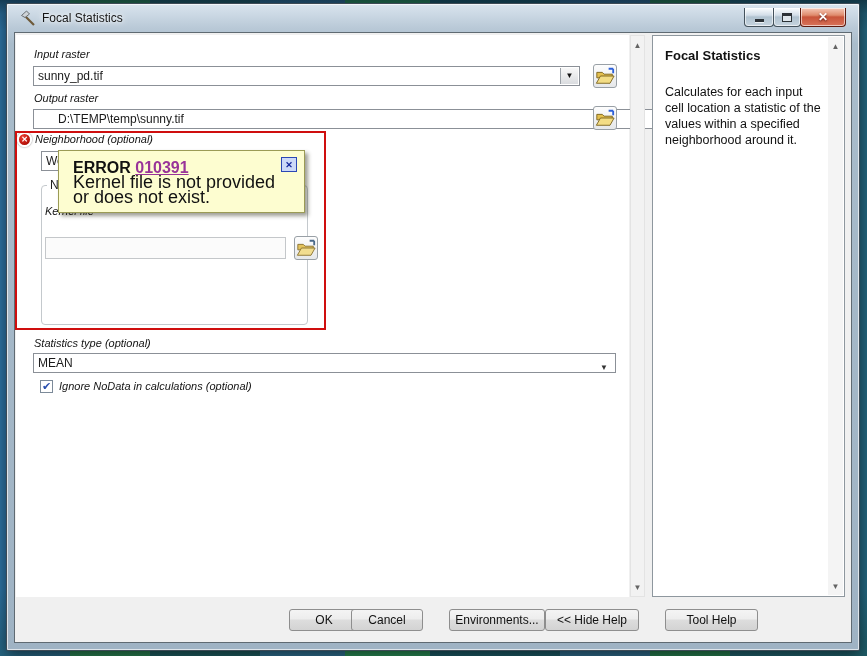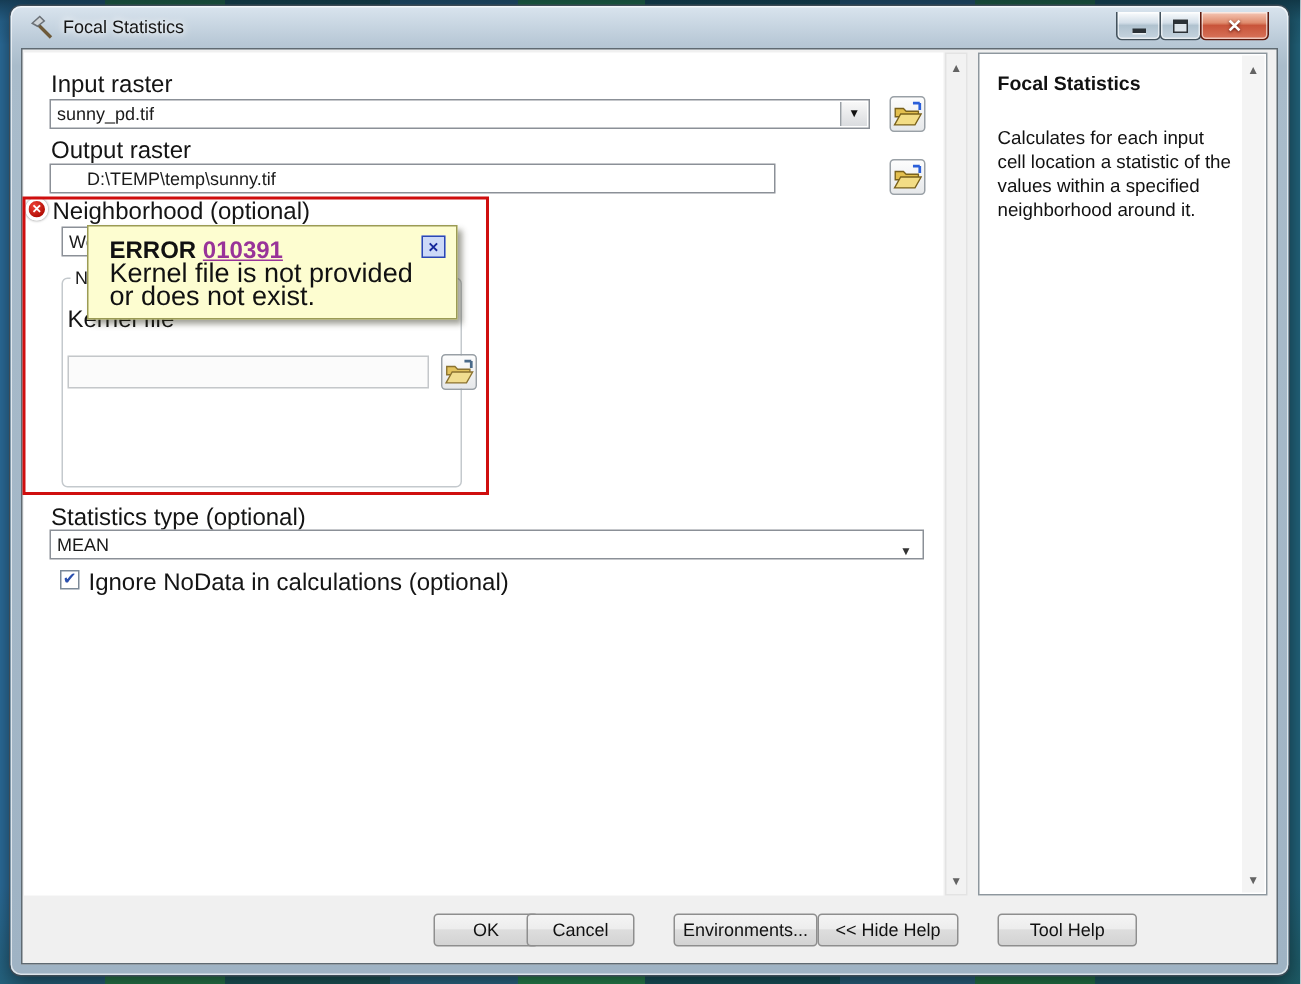--- a/index.html
+++ b/index.html
@@ -9,21 +9,21 @@
   #screen {
     position:relative; width:867px; height:656px; overflow:hidden;
     background:
       linear-gradient(180deg, rgba(8,28,38,.6) 0, rgba(8,28,38,.15) 14px, rgba(8,28,38,0) 30px, rgba(8,28,38,0) 590px, rgba(15,60,30,.25) 656px),
       repeating-linear-gradient(90deg, #2c6f9e 0 70px, #2f8f5c 70px 150px, #20606f 150px 260px, #3579ab 260px 345px, #2f9e62 345px 430px, #1d5d75 430px 560px, #3472a4 560px 650px, #2b8a58 650px 730px, #22647c 730px 867px);
   }
 
   
   .window {
     position:absolute; left:7px; top:4px; width:852px; height:646px;
-    border-radius:7px;
+    border-radius:1px;
     background:linear-gradient(180deg, #d9e4ee 0, #b9c9d7 24px, #a9bccb 40px, #9fb3c4 100%);
     box-shadow: 0 0 0 1px #3c4a55, 0 4px 14px rgba(0,0,0,.55), inset 0 0 0 1px rgba(255,255,255,.65);
   }
   .titlebar { position:absolute; left:0; top:0; width:100%; height:28px; }
   .title-icon { position:absolute; left:13px; top:6px; width:18px; height:18px; }
   .title-text {
     position:absolute; left:35px; top:7px; font-size:12px; color:#151515;
     text-shadow:0 0 4px #ffffff, 0 0 8px #ffffff;
   }
   .win-btns { position:absolute; top:4px; right:13px; display:flex; }
@@ -51,21 +51,21 @@
   }
   .panel-form { position:absolute; left:1px; top:2px; width:613px; height:562px; background:#ffffff; }
   .vscroll { position:absolute; width:15px; background:#f2f2f2; border:1px solid #e3e3e3; }
   .vscroll .arr { position:absolute; left:0; width:100%; height:16px; display:flex; align-items:center; justify-content:center; font-size:8px; color:#636363; }
   .vscroll .arr.up { top:1px; } .vscroll .arr.down { bottom:1px; }
   .scroll-form { left:615px; top:2px; height:562px; }
   .panel-help { position:absolute; left:637px; top:2px; width:193px; height:562px; background:#ffffff; border:1px solid #8e979e; }
   .scroll-help { right:1px; top:1px; height:558px; border:none; background:#f4f4f4; }
 
   
-  .lbl { position:absolute; font-size:16px; color:#141414; white-space:nowrap; }
+  .lbl { position:absolute; font-size:11px; color:#141414; white-space:nowrap;font-style:italic; }
   .field {
     position:absolute; background:#fff; border:1px solid #8b9097;
     font-size:12px; line-height:18px; padding-left:4px; white-space:nowrap; overflow:hidden;
   }
   .combo-btn {
     position:absolute; right:1px; top:1px; bottom:1px; width:18px;
     background:linear-gradient(180deg,#f8f8f8,#dadcdf); border-left:1px solid #9aa0a6;
     display:flex; align-items:center; justify-content:center; font-size:8px; color:#111;
   }
   .flat-arrow { position:absolute; right:7px; top:5px; font-size:8px; color:#333; }
@@ -161,21 +161,21 @@
         </div>
         <div class="browse-btn" style="left:577px; top:29px;">
           <svg width="20" height="20" viewBox="0 0 22 22">
             <path d="M15 3 h5 M20 3 v5" stroke="#2b5fd9" stroke-width="2" fill="none"></path>
             <path d="M2 7 l6 0 2 2 9 0 0 4 -17 0 z" fill="#e3bf4e" stroke="#7a621c" stroke-width="1"></path>
             <path d="M1.5 19 l4.5 -8 h15 l-4.5 8 z" fill="#f3dd85" stroke="#7a621c" stroke-width="1"></path>
           </svg>
         </div>
 
         <div class="lbl" style="left:18px; top:57px;">Output raster</div>
-        <div class="field" style="left:17px; top:74px; width:484px; height:20px;padding-left:24px;">
+        <div class="field" style="left:17px; top:74px; width:620px; height:20px;padding-left:24px;">
           <span>D:\TEMP\temp\sunny.tif</span>
         </div>
         <div class="browse-btn" style="left:577px; top:71px;">
           <svg width="20" height="20" viewBox="0 0 22 22">
             <path d="M15 3 h5 M20 3 v5" stroke="#2b5fd9" stroke-width="2" fill="none"></path>
             <path d="M2 7 l6 0 2 2 9 0 0 4 -17 0 z" fill="#e3bf4e" stroke="#7a621c" stroke-width="1"></path>
             <path d="M1.5 19 l4.5 -8 h15 l-4.5 8 z" fill="#f3dd85" stroke="#7a621c" stroke-width="1"></path>
           </svg>
         </div>
 

